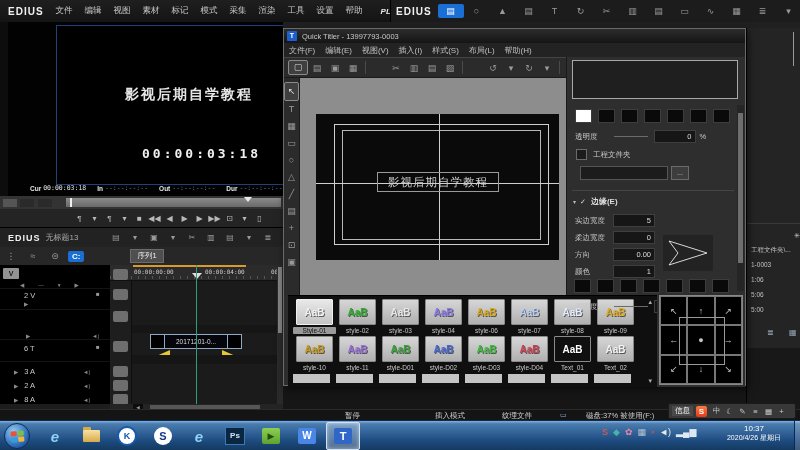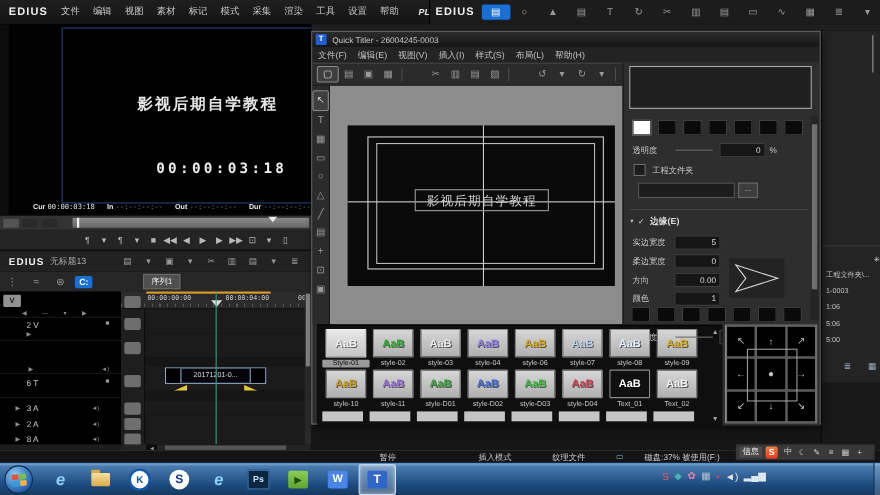--- a/index.html
+++ b/index.html
@@ -308,21 +308,21 @@
       </div>
     <span class="a" style="left:20px;top:300px;color:#9ab;font-size:8px">≣</span>
     <span class="a" style="left:42px;top:300px;color:#9ab;font-size:8px">▦</span>
     <div class="a" style="left:0;top:320px;width:54px;height:61px;background:#181818"></div>
   </div>
 
   <div id="qt" class="a">
 
     <div class="a r" style="left:0;top:0;width:461px;height:14px;background:linear-gradient(#2c2c2c,#151515)">
       <span style="background:#1e5fd0;color:#fff;font-size:7px;font-weight:bold;width:10px;height:10px;text-align:center;line-height:10px;margin-left:3px;border-radius:1px">T</span>
-      <span style="color:#c8c8c8;font-size:7.5px;margin-left:5px">Quick Titler - 26004245-0003</span>
+      <span style="color:#c8c8c8;font-size:7.5px;margin-left:5px">Quick Titler - 13997793-0003</span>
     </div>
 
     <div class="a r" style="left:0;top:14px;width:461px;height:14px;background:#232323">
 
     <span class="qtmenu">文件(F)</span>
         <span class="qtmenu">编辑(E)</span>
         <span class="qtmenu">视图(V)</span>
         <span class="qtmenu">插入(I)</span>
         <span class="qtmenu">样式(S)</span>
         <span class="qtmenu">布局(L)</span>
@@ -644,16 +644,20 @@
     <div class="a r" style="left:602px;top:6px">
 
     <span class="trayic" style="color: rgb(255, 85, 64);">S</span>
         <span class="trayic" style="color: rgb(69, 181, 168);">◆</span>
         <span class="trayic" style="color: rgb(229, 131, 172);">✿</span>
         <span class="trayic" style="color: rgb(183, 195, 205);">▦</span>
         <span class="trayic" style="color: rgb(192, 80, 80);">▪</span>
         <span class="trayic" style="color: rgb(232, 232, 232);">◄)</span>
         <span class="trayic" style="color: rgb(220, 232, 242);">▂▄▆</span>
       </div>
+    <div class="a" style="left:716px;top:3px;width:76px;text-align:center;color:#fff">
+      <div style="font-size:8px">10:37</div>
+      <div style="font-size:7px">2020/4/26 星期日</div>
+    </div>
     <div class="a" style="left:794px;top:0;width:6px;height:30px;background:rgba(255,255,255,.18);border-left:1px solid #0a2a50;box-sizing:border-box"></div>
   </div>
 
 </div>
 
 </body></html>

